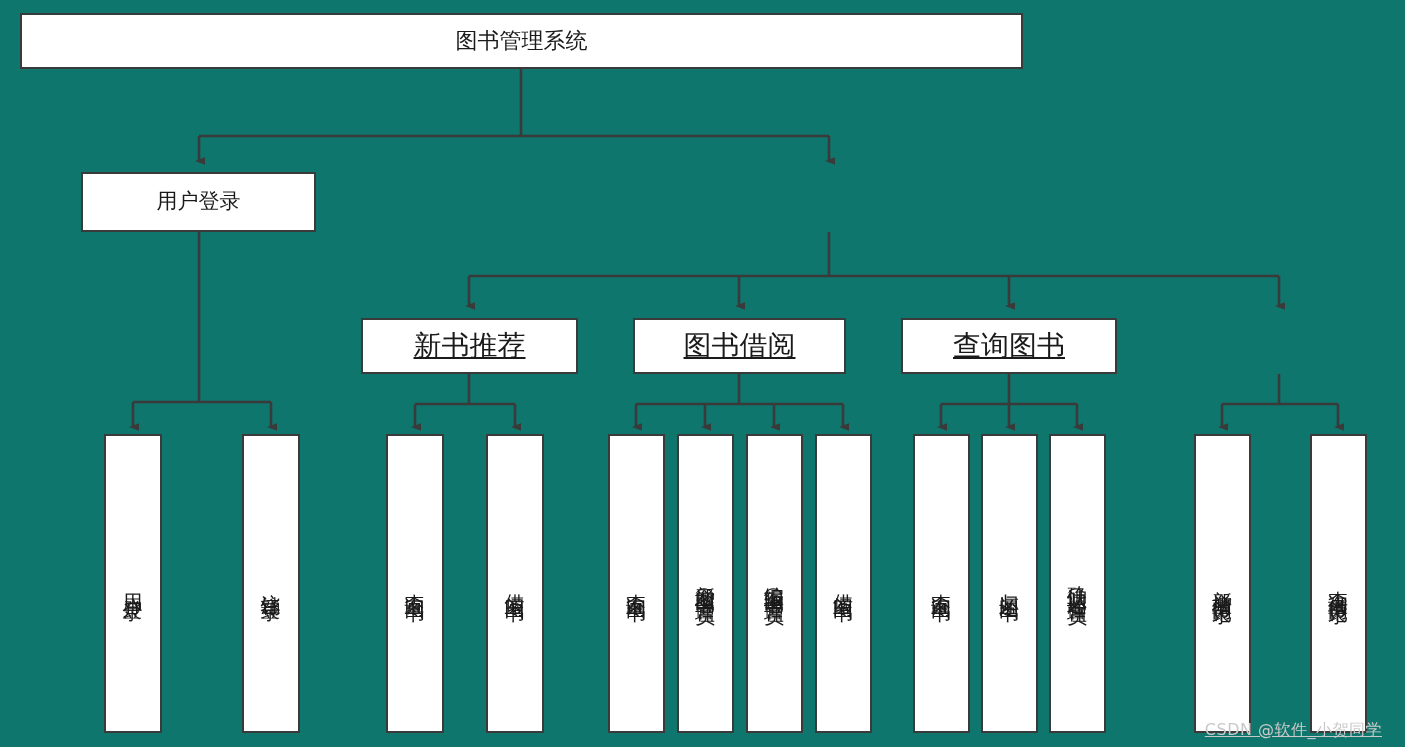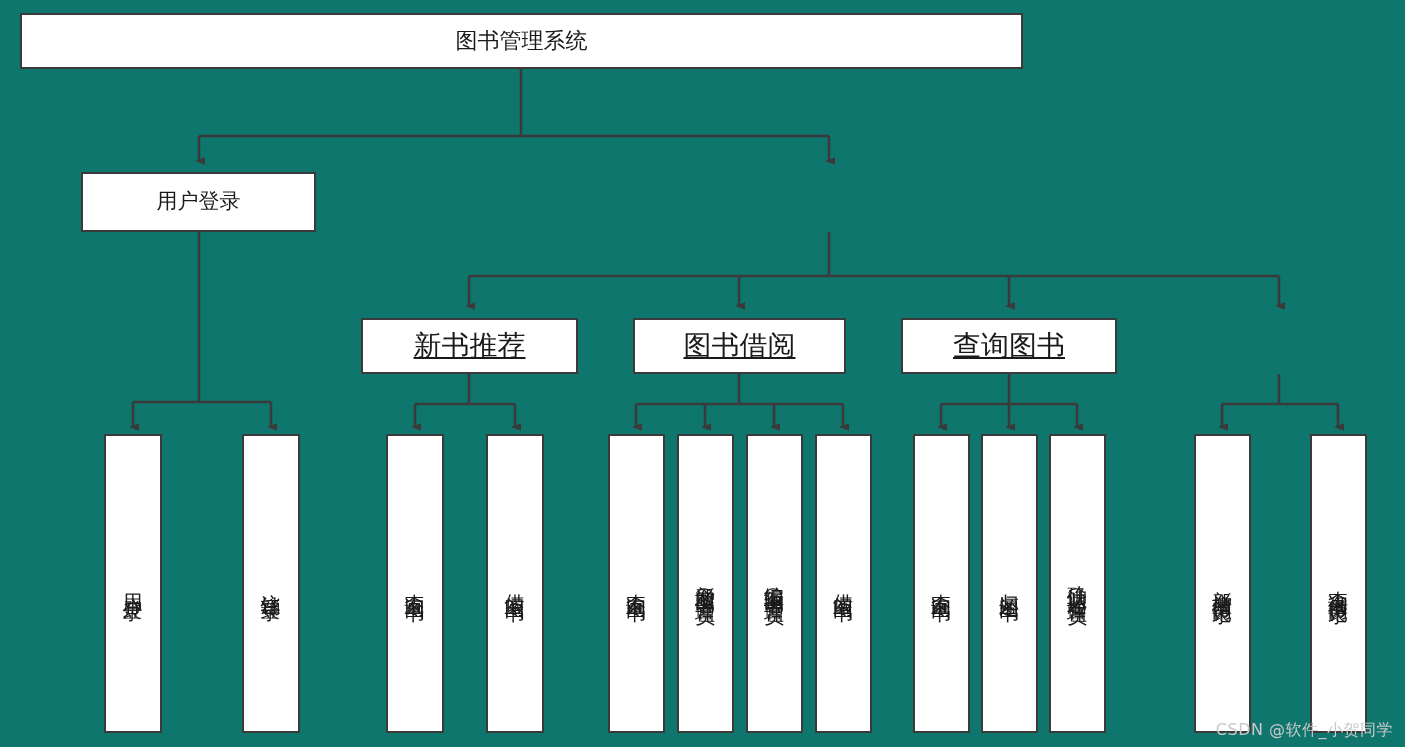--- a/index.html
+++ b/index.html
@@ -54,27 +54,28 @@
     font-size: 20px;
     writing-mode: vertical-rl;
     text-orientation: upright;
     letter-spacing: 3px;
     line-height: 1;
     white-space: nowrap;
     display: block;
   }
   #watermark {
     position: absolute;
-    right: 12px;
+    right: 23px;
     bottom: 6px;
     font-size: 16px;
     color: #c9c9c9;
     letter-spacing: 0.5px;
     white-space: nowrap;
     font-family: "DejaVu Sans", "Liberation Sans", sans-serif;
+    text-decoration: underline;
   }
 </style>
 </head>
 <body>
 
 <div id="canvas">
 
   <svg id="wires" viewBox="0 0 1405 747" xmlns="http://www.w3.org/2000/svg">
     <defs>
       <marker id="arrow" markerWidth="10" markerHeight="10" refX="4.2" refY="6.2" orient="auto" markerUnits="userSpaceOnUse">

